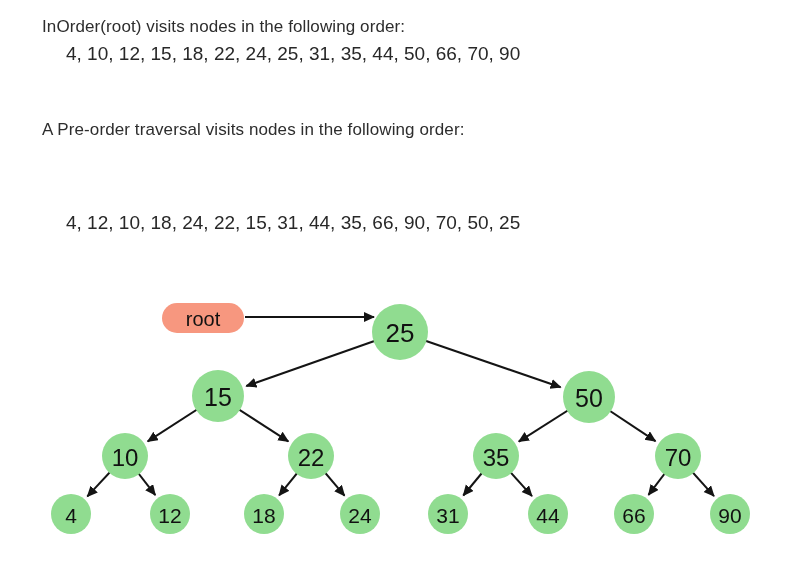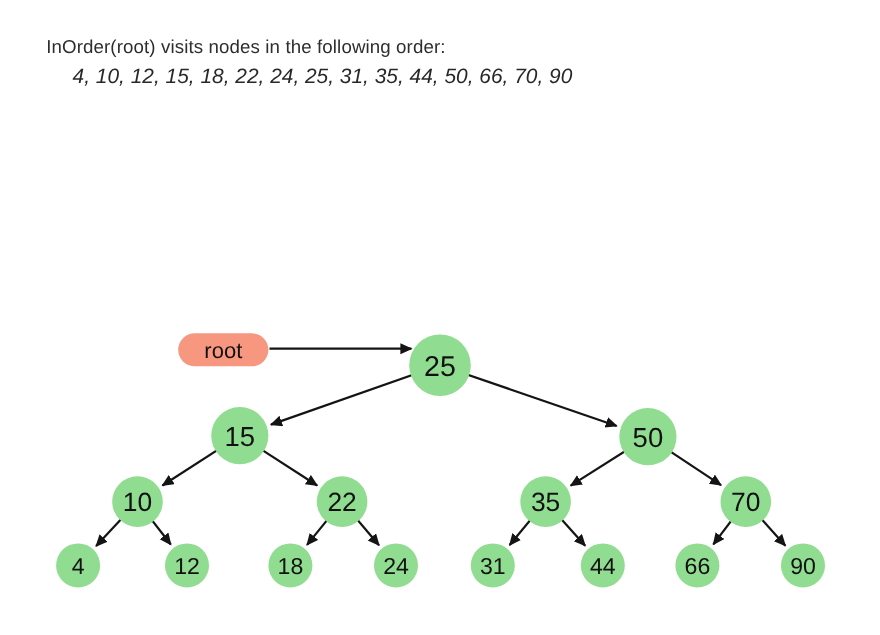--- a/index.html
+++ b/index.html
@@ -19,42 +19,43 @@
     font-size: 17px;
     line-height: 21px;
     letter-spacing: 0.1px;
   }
   .block .sequence {
     font-size: 19px;
     line-height: 24px;
     margin-top: 5px;
     margin-left: 24px;
     color: #282828;
-    font-style: italic;
   }
   #tree-svg {
     position: absolute;
     left: 0; top: 0;
   }
   #tree-svg text {
     font-family: "Liberation Sans", sans-serif;
   }
 </style>
 </head>
 <body>
 
-<div class="block" style="top:32px">
+<div class="block" style="top:16px">
   <div class="heading">InOrder(root) visits nodes in the following order:</div>
   <div class="sequence">4, 10, 12, 15, 18, 22, 24, 25, 31, 35, 44, 50, 66, 70, 90</div>
 </div>
 
 <div class="block" style="top:119px">
+  <div class="heading">A Pre-order traversal visits nodes in the following order:</div>
 </div>
 
 <div class="block" style="top:206px">
+  <div class="sequence">4, 12, 10, 18, 24, 22, 15, 31, 44, 35, 66, 90, 70, 50, 25</div>
 </div>
 
 <svg id="tree-svg" width="800" height="577" viewBox="0 0 800 577">
     <defs>
       <marker id="arrowhead" markerUnits="userSpaceOnUse" markerWidth="12" markerHeight="12" refX="10" refY="5" orient="auto">
         <path d="M0,0 L11,5 L0,10 Z" fill="#141414"></path>
       </marker>
     </defs>
     <g>
       <line x1="400" y1="332" x2="246.30117444583234" y2="386.0479386564106" stroke="#141414" stroke-width="2" marker-end="url(#arrowhead)"></line>

